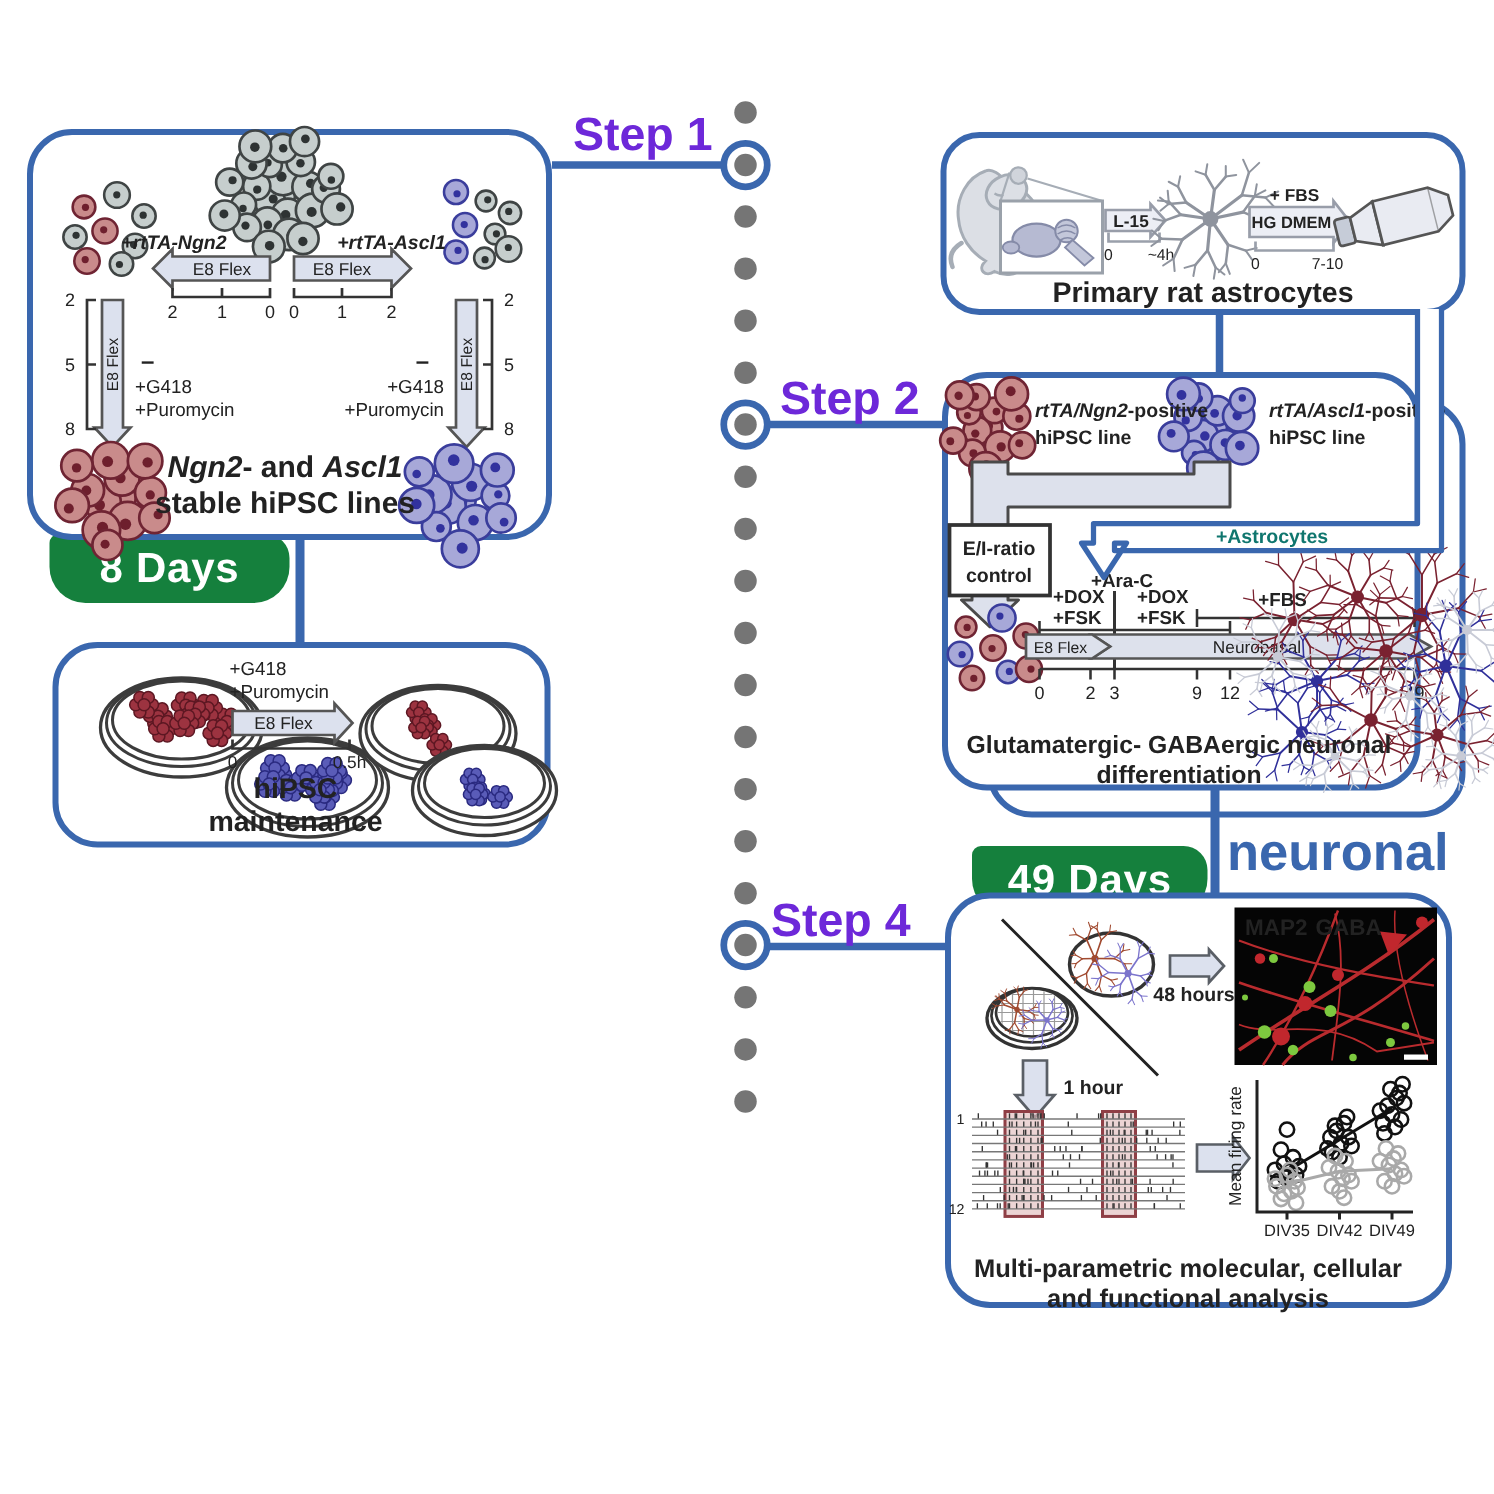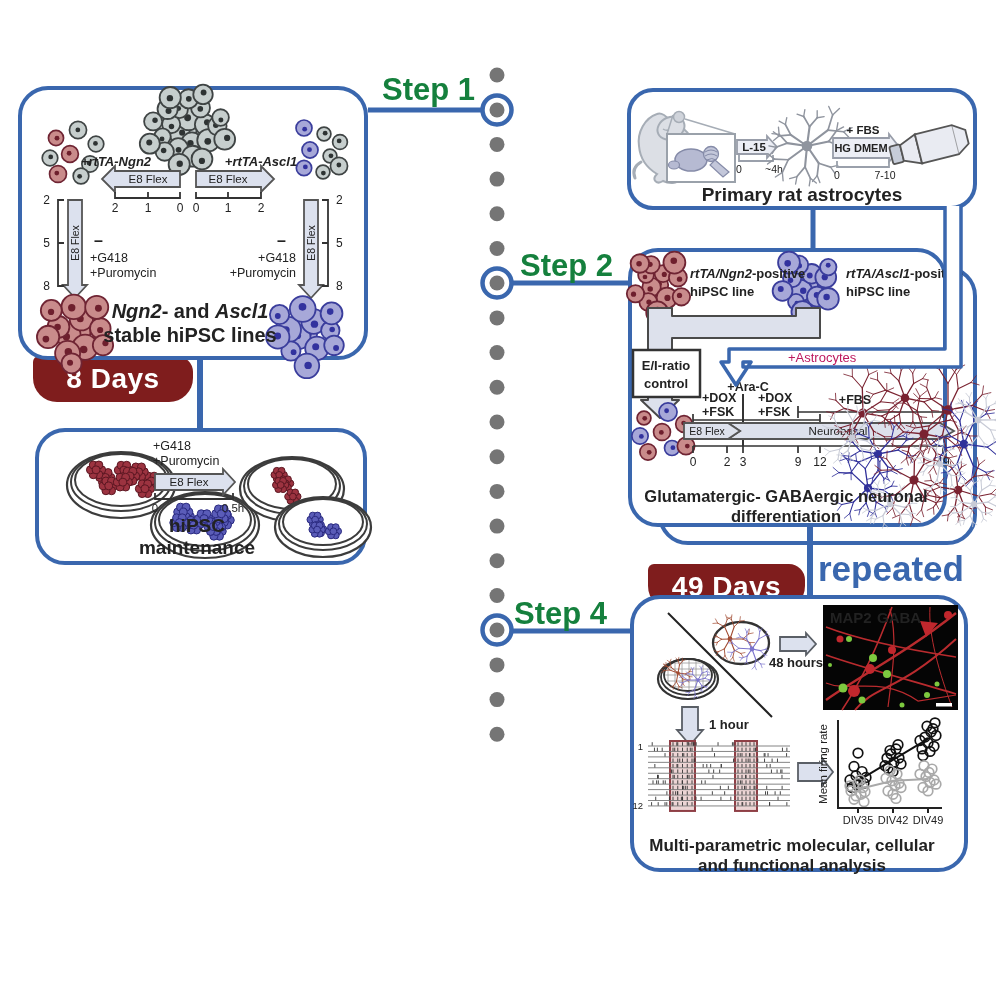--- a/index.html
+++ b/index.html
@@ -5,28 +5,28 @@
   html,body{margin:0;padding:0;background:#fff;}
   #canvas{position:relative;width:996px;height:996px;background:#fff;overflow:hidden;
           font-family:"Liberation Sans",sans-serif;}
   svg{position:absolute;left:0;top:0;overflow:visible;}
   svg text{font-family:"Liberation Sans",sans-serif;fill:#222;}
   .layer0{z-index:0;} .layer5{z-index:5;pointer-events:none;}
   .box{position:absolute;background:#fff;border:4px solid #3a67ae;border-radius:30px;
        box-sizing:border-box;z-index:3;}
   .outerbox{position:absolute;background:#fff;border:4px solid #3a67ae;border-radius:30px;
        box-sizing:border-box;z-index:1;}
-  .banner{position:absolute;background:#7f1d1d;color:#fff;font-weight:bold;
+  .banner{position:absolute;background:#15803d;color:#fff;font-weight:bold;
        display:flex;align-items:center;justify-content:center;
        border-radius:6px 16px 24px 24px;font-size:28px;z-index:2;letter-spacing:.5px;}
   .contentsvg{z-index:4;}
-  .steplabel{position:absolute;color:#15803d;font-weight:bold;font-size:31px;z-index:6;}
+  .steplabel{position:absolute;color:#6d28d9;font-weight:bold;font-size:31px;z-index:6;}
   .repeated{position:absolute;color:#3a67ae;font-weight:bold;font-size:35px;z-index:6;}
-  .astrolabel{position:absolute;z-index:6;font-size:13px;font-weight:normal;color:#be185d;
-       text-align:left;}
+  .astrolabel{position:absolute;z-index:6;font-size:13px;font-weight:bold;color:#0f766e;
+       text-align:center;}
 </style>
 </head>
 <body>
 
 <div id="canvas">
 
   <svg class="layer0" width="996" height="996">
     <line x1="368" y1="110" x2="492" y2="110" stroke="#3a67ae" stroke-width="5"></line>
     <line x1="502" y1="283" x2="628" y2="283" stroke="#3a67ae" stroke-width="5"></line>
     <line x1="502" y1="631" x2="632" y2="631" stroke="#3a67ae" stroke-width="5"></line>
@@ -1962,16 +1962,16 @@
   </svg>
 
   <svg class="layer5" width="996" height="996">
     <line x1="810" y1="525" x2="810" y2="597" stroke="#3a67ae" stroke-width="6"></line>
     <path d="M945,206 L945,349 L729,349 L729,362 L721,362 L736,385 L751,362 L743,362 L743,367 L961,367 L961,206" fill="#ffffff" stroke="#3a67ae" stroke-width="3.5" stroke-linejoin="round"></path>
   </svg>
 
   <div class="steplabel" style="left:330px;top:72px;width:145px;text-align:right;">Step 1</div>
   <div class="steplabel" style="left:520px;top:248px;">Step 2</div>
   <div class="steplabel" style="left:514px;top:596px;">Step 4</div>
-  <div class="repeated" style="left:818px;top:549px;">repeated</div>
+  <div class="repeated" style="left:818px;top:549px;">neuronal</div>
   <div class="astrolabel" style="left:788px;top:350px;width:120px;">+Astrocytes</div>
 
 </div>
 
 </body></html>

